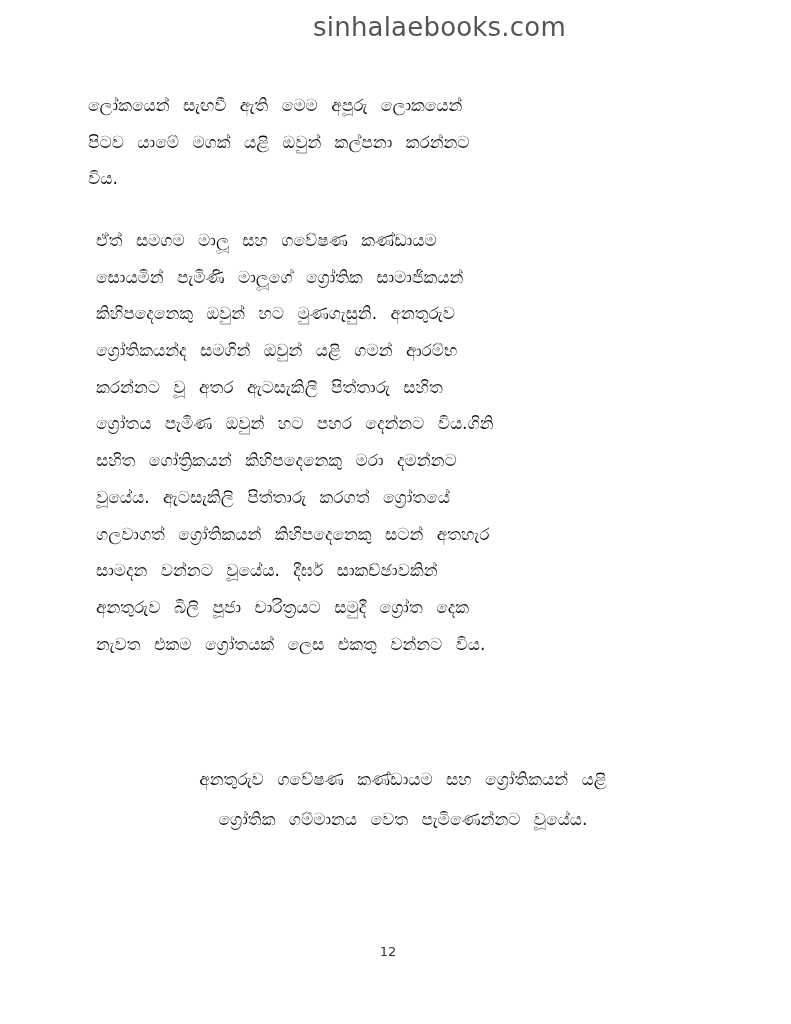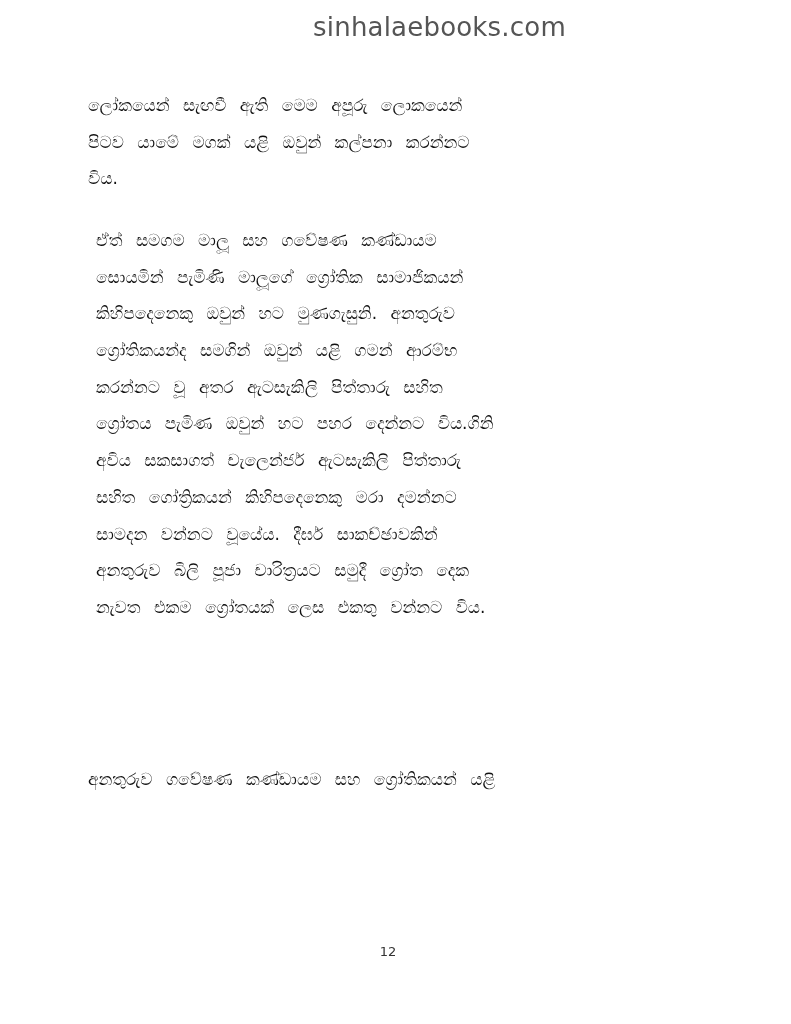--- a/index.html
+++ b/index.html
@@ -13,21 +13,21 @@
     position: absolute; left: 88px; width: 630px;
     font-family: "DejaVu Sans", "Liberation Sans", sans-serif;
     color: #111111; font-size: 17px;
   }
   .line {
     display: block; white-space: nowrap; height: 36.7px; line-height: 36.7px;
     word-spacing: 8px;
   }
   #para-1 { top: 87px; }
   #para-2 { top: 222px; margin-left: 8px; }
-  #para-3 { top: 759px; }
+  #para-3 { top: 759px; text-align: center; }
   #para-3 .line { height: 40px; line-height: 40px; }
   .page-number {
     position: absolute; top: 944px; left: 0; width: 776px; text-align: center;
     font-family: "DejaVu Sans", sans-serif; font-size: 13px; color: #333333;
   }
 </style>
 </head>
 <body>
 
 <div class="site-header">
@@ -40,26 +40,28 @@
   <span class="line">විය.</span>
 </div>
 
 <div class="content" id="para-2">
   <span class="line">ඒත් සමගම මාලූ සහ ගවේෂණ කණ්ඩායම</span>
   <span class="line">සොයමින් පැමිණි මාලූගේ ග්‍රෝතික සාමාජිකයන්</span>
   <span class="line">කිහිපදෙනෙකු ඔවුන් හට මුණගැසුනි. අනතුරුව</span>
   <span class="line">ග්‍රෝතිකයන්ද සමගින් ඔවුන් යළි ගමන් ආරම්භ</span>
   <span class="line">කරන්නට වූ අතර ඇටසැකිලි පිත්තාරු සහිත</span>
   <span class="line">ග්‍රෝතය පැමිණ ඔවුන් හට පහර දෙන්නට විය.ගිනි</span>
-  <span class="line">අවිය සකසාගත් චැලෙන්ජර් ඇටසැකිලි පිත්තාරු</span>
   <span class="line">සහිත ගෝත්‍රිකයන් කිහිපදෙනෙකු මරා දමන්නට</span>
+  <span class="line">වූයේය. ඇටසැකිලි පිත්තාරු කරගත් ග්‍රෝතයේ</span>
+  <span class="line">ගලවාගත් ග්‍රෝතිකයන් කිහිපදෙනෙකු සටන් අතහැර</span>
   <span class="line">සාමදන වන්නට වූයේය. දීර්ඝ සාකච්ඡාවකින්</span>
   <span class="line">අනතුරුව බිලි පූජා චාරිත්‍රයට සමුදී ග්‍රෝත දෙක</span>
   <span class="line">නැවත එකම ග්‍රෝතයක් ලෙස එකතු වන්නට විය.</span>
 </div>
 
 <div class="content" id="para-3">
   <span class="line">අනතුරුව ගවේෂණ කණ්ඩායම සහ ග්‍රෝතිකයන් යළි</span>
+  <span class="line">ග්‍රෝතික ගම්මානය වෙත පැමිණෙන්නට වූයේය.</span>
 </div>
 
 <div class="page-number">
   <span>12</span>
 </div>
 
 </body></html>

